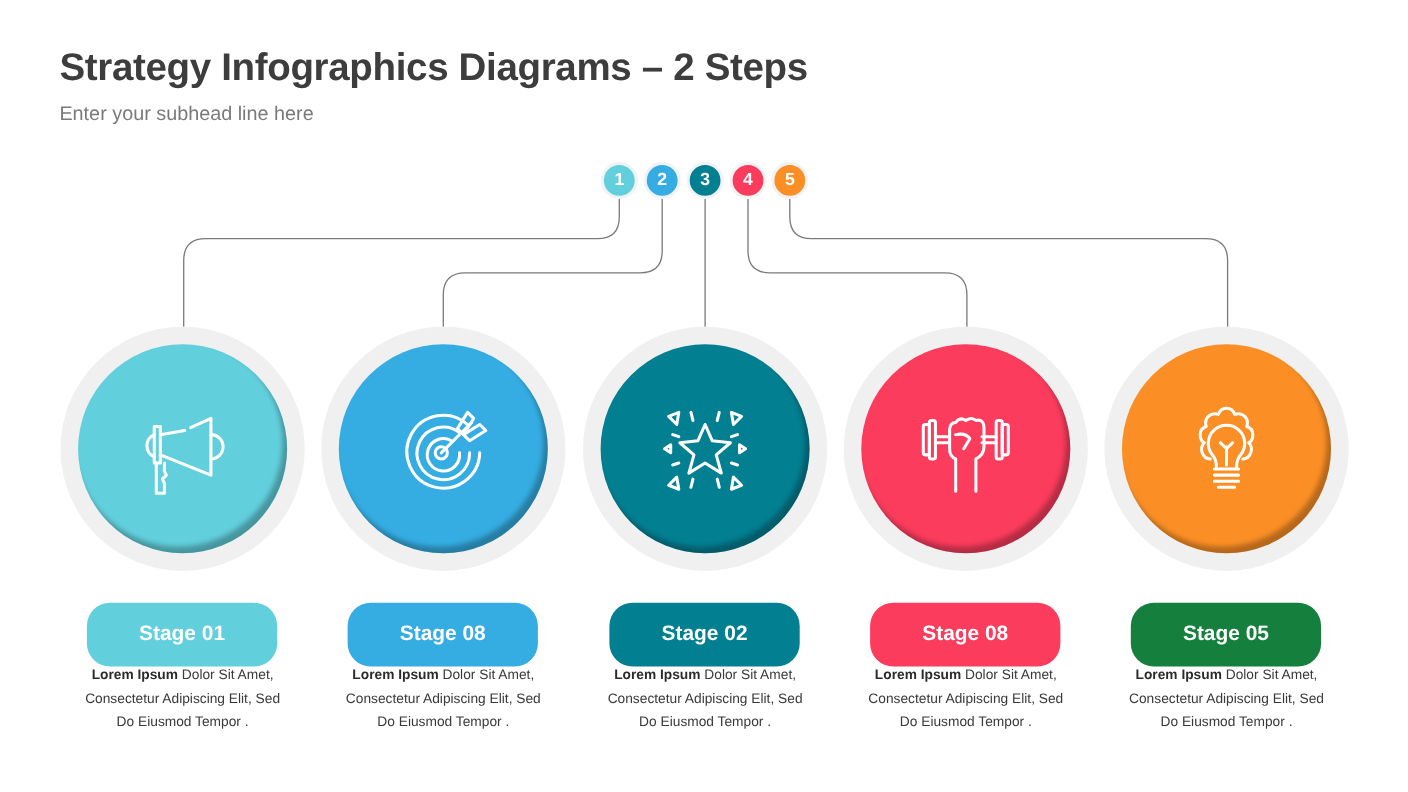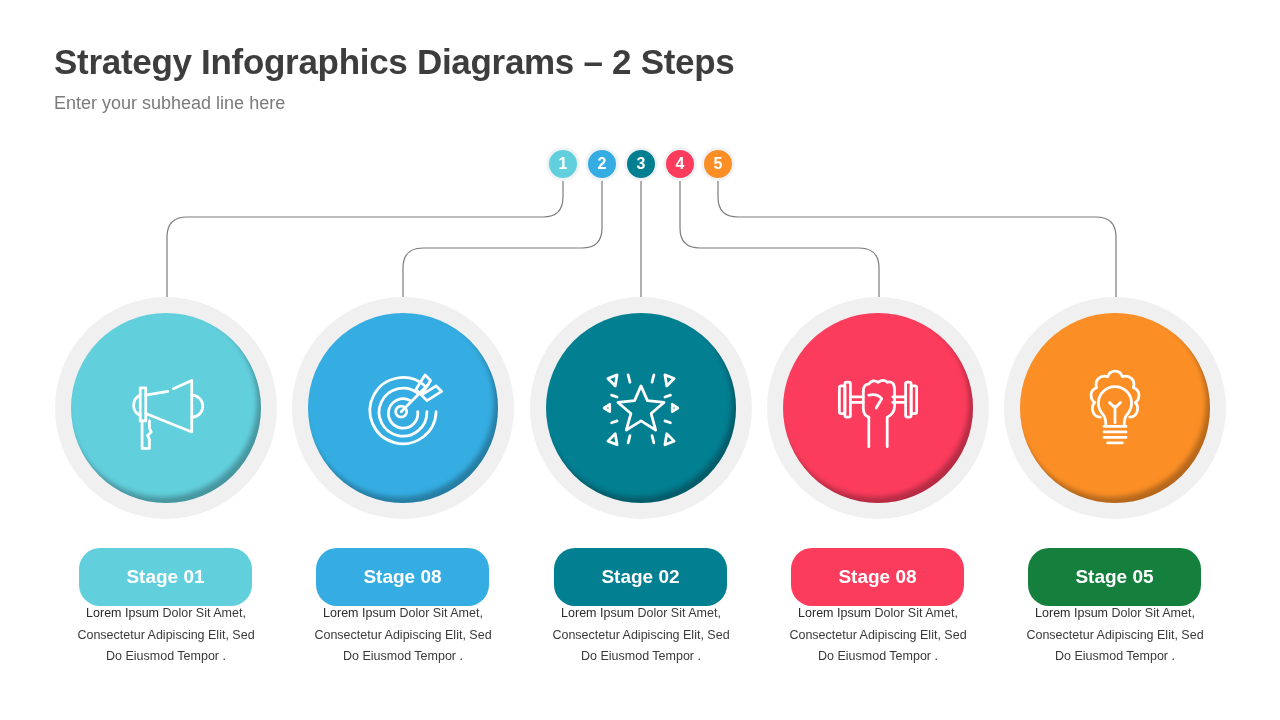--- a/index.html
+++ b/index.html
@@ -40,21 +40,21 @@
 
   .pill {
     position: absolute; left: 24px; top: 251px; width: 173px; height: 58px; border-radius: 21px;
     color: #fff; font-weight: 700; font-size: 19px;
     display: flex; align-items: center; justify-content: center;
   }
   .desc {
     position: absolute; left: -10px; top: 306px; width: 242px;
     text-align: center; font-size: 12.5px; color: #3a3a3a; line-height: 21.5px;
   }
-  .desc b { font-weight: 400; color: #2b2b2b; }
+  .desc b { font-weight: 700; color: #2b2b2b; }
 </style>
 </head>
 <body>
 
 <div class="title">Strategy Infographics Diagrams – 2 Steps</div>
 <div class="subtitle">Enter your subhead line here</div>
 
 <svg class="connectors" viewBox="0 0 1280 720">
   <g fill="none" stroke="#7b7b7b" stroke-width="1.2">
     <path d="M563 180 V197 Q563 217 543 217 H187 Q167 217 167 237 V297"></path>

